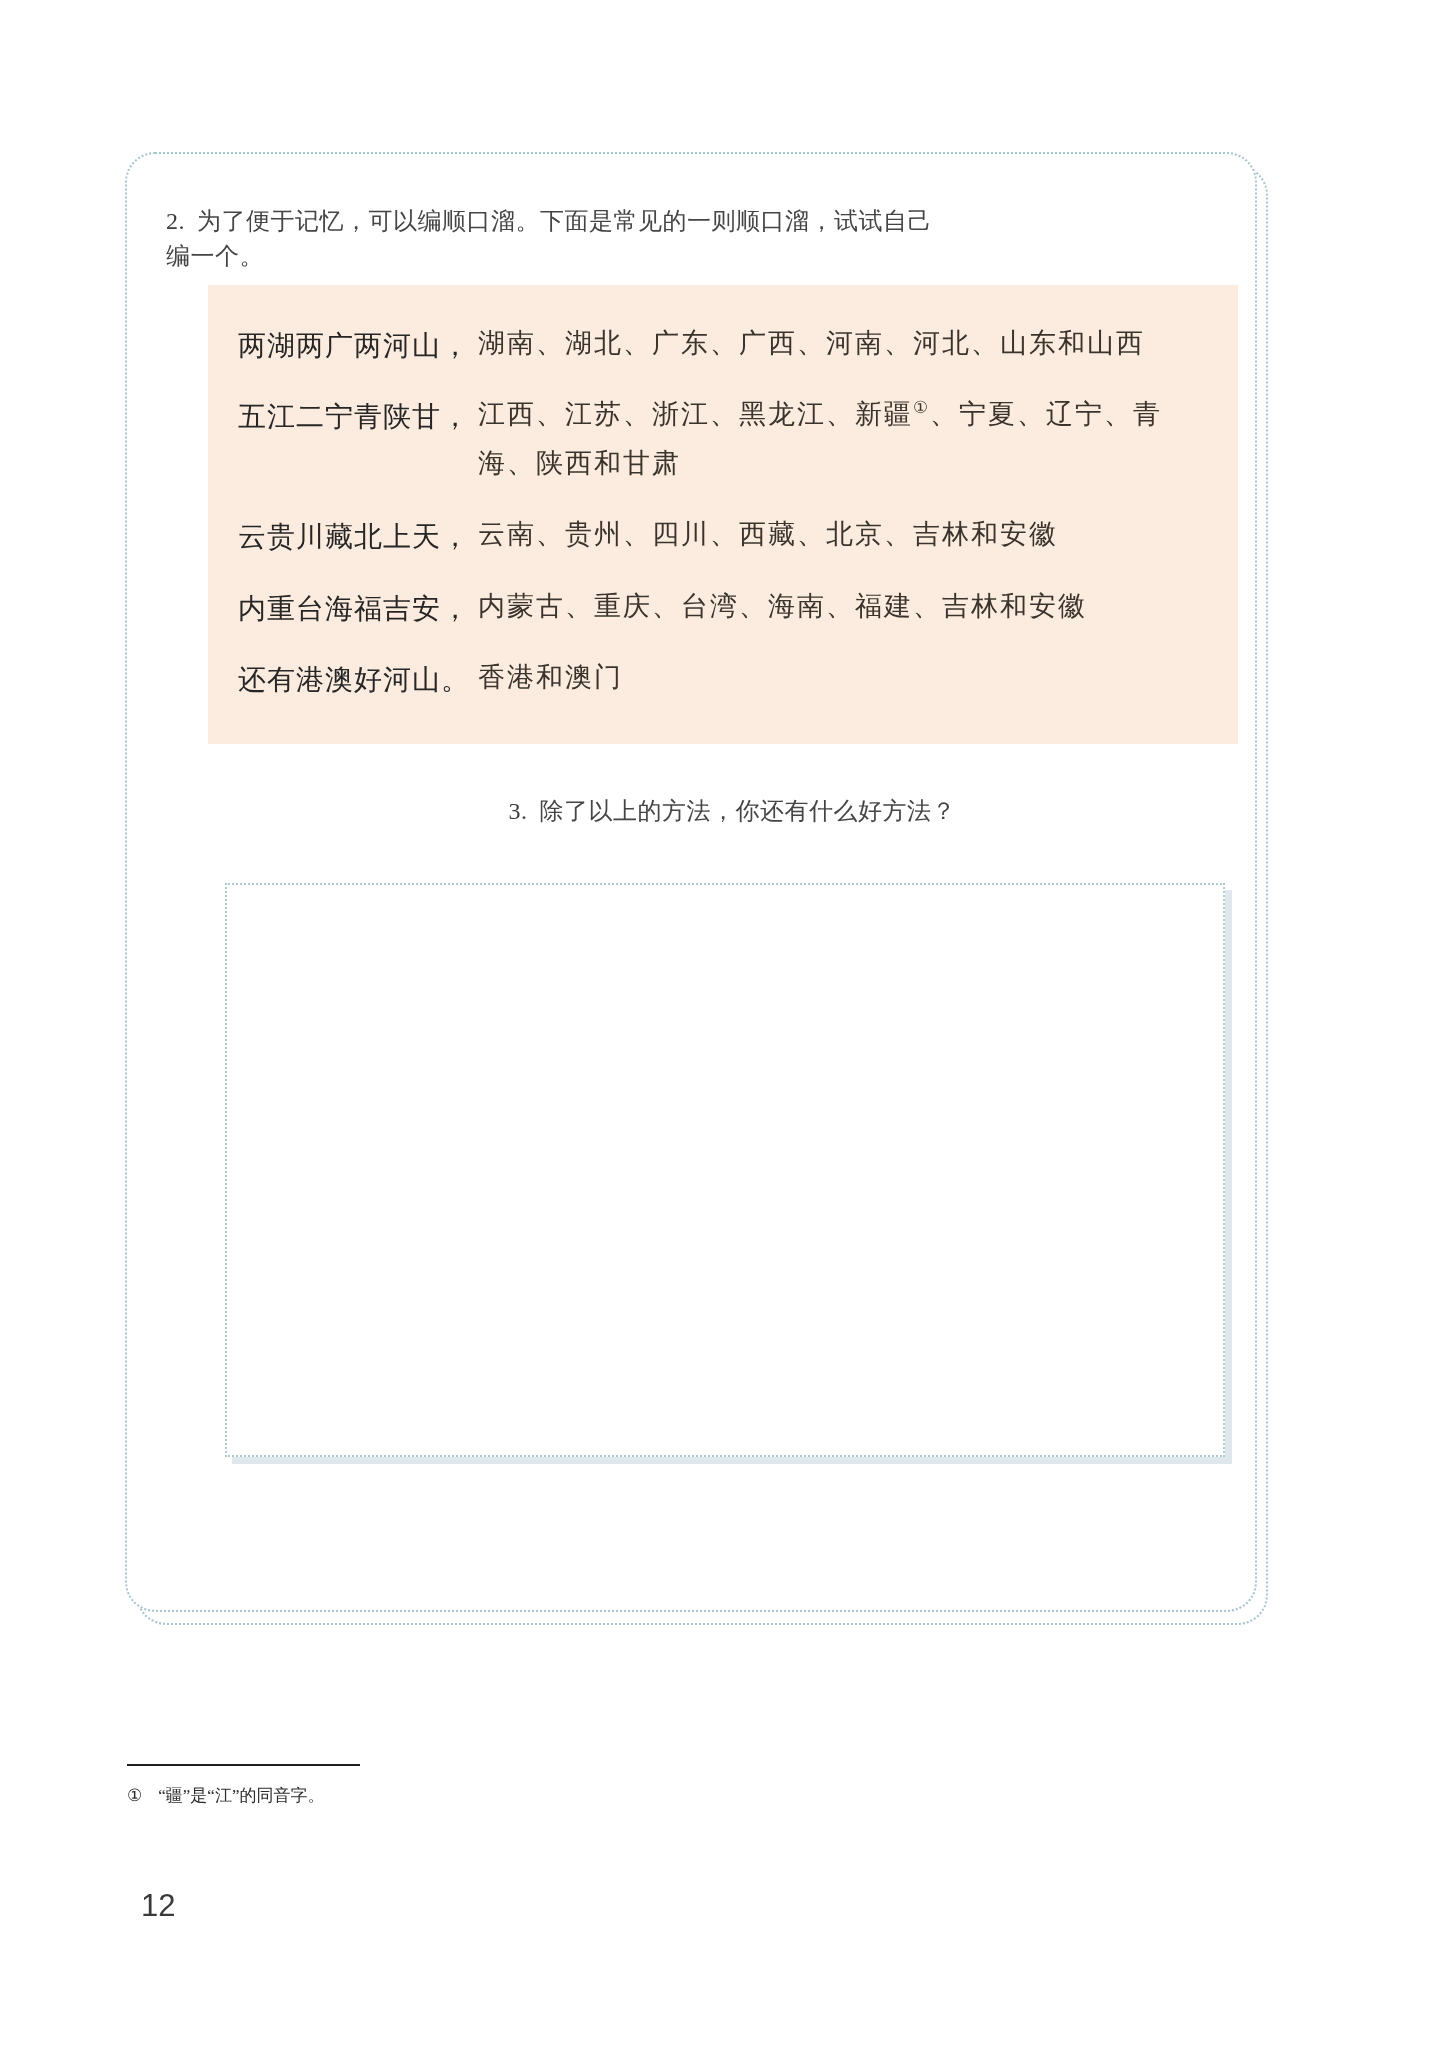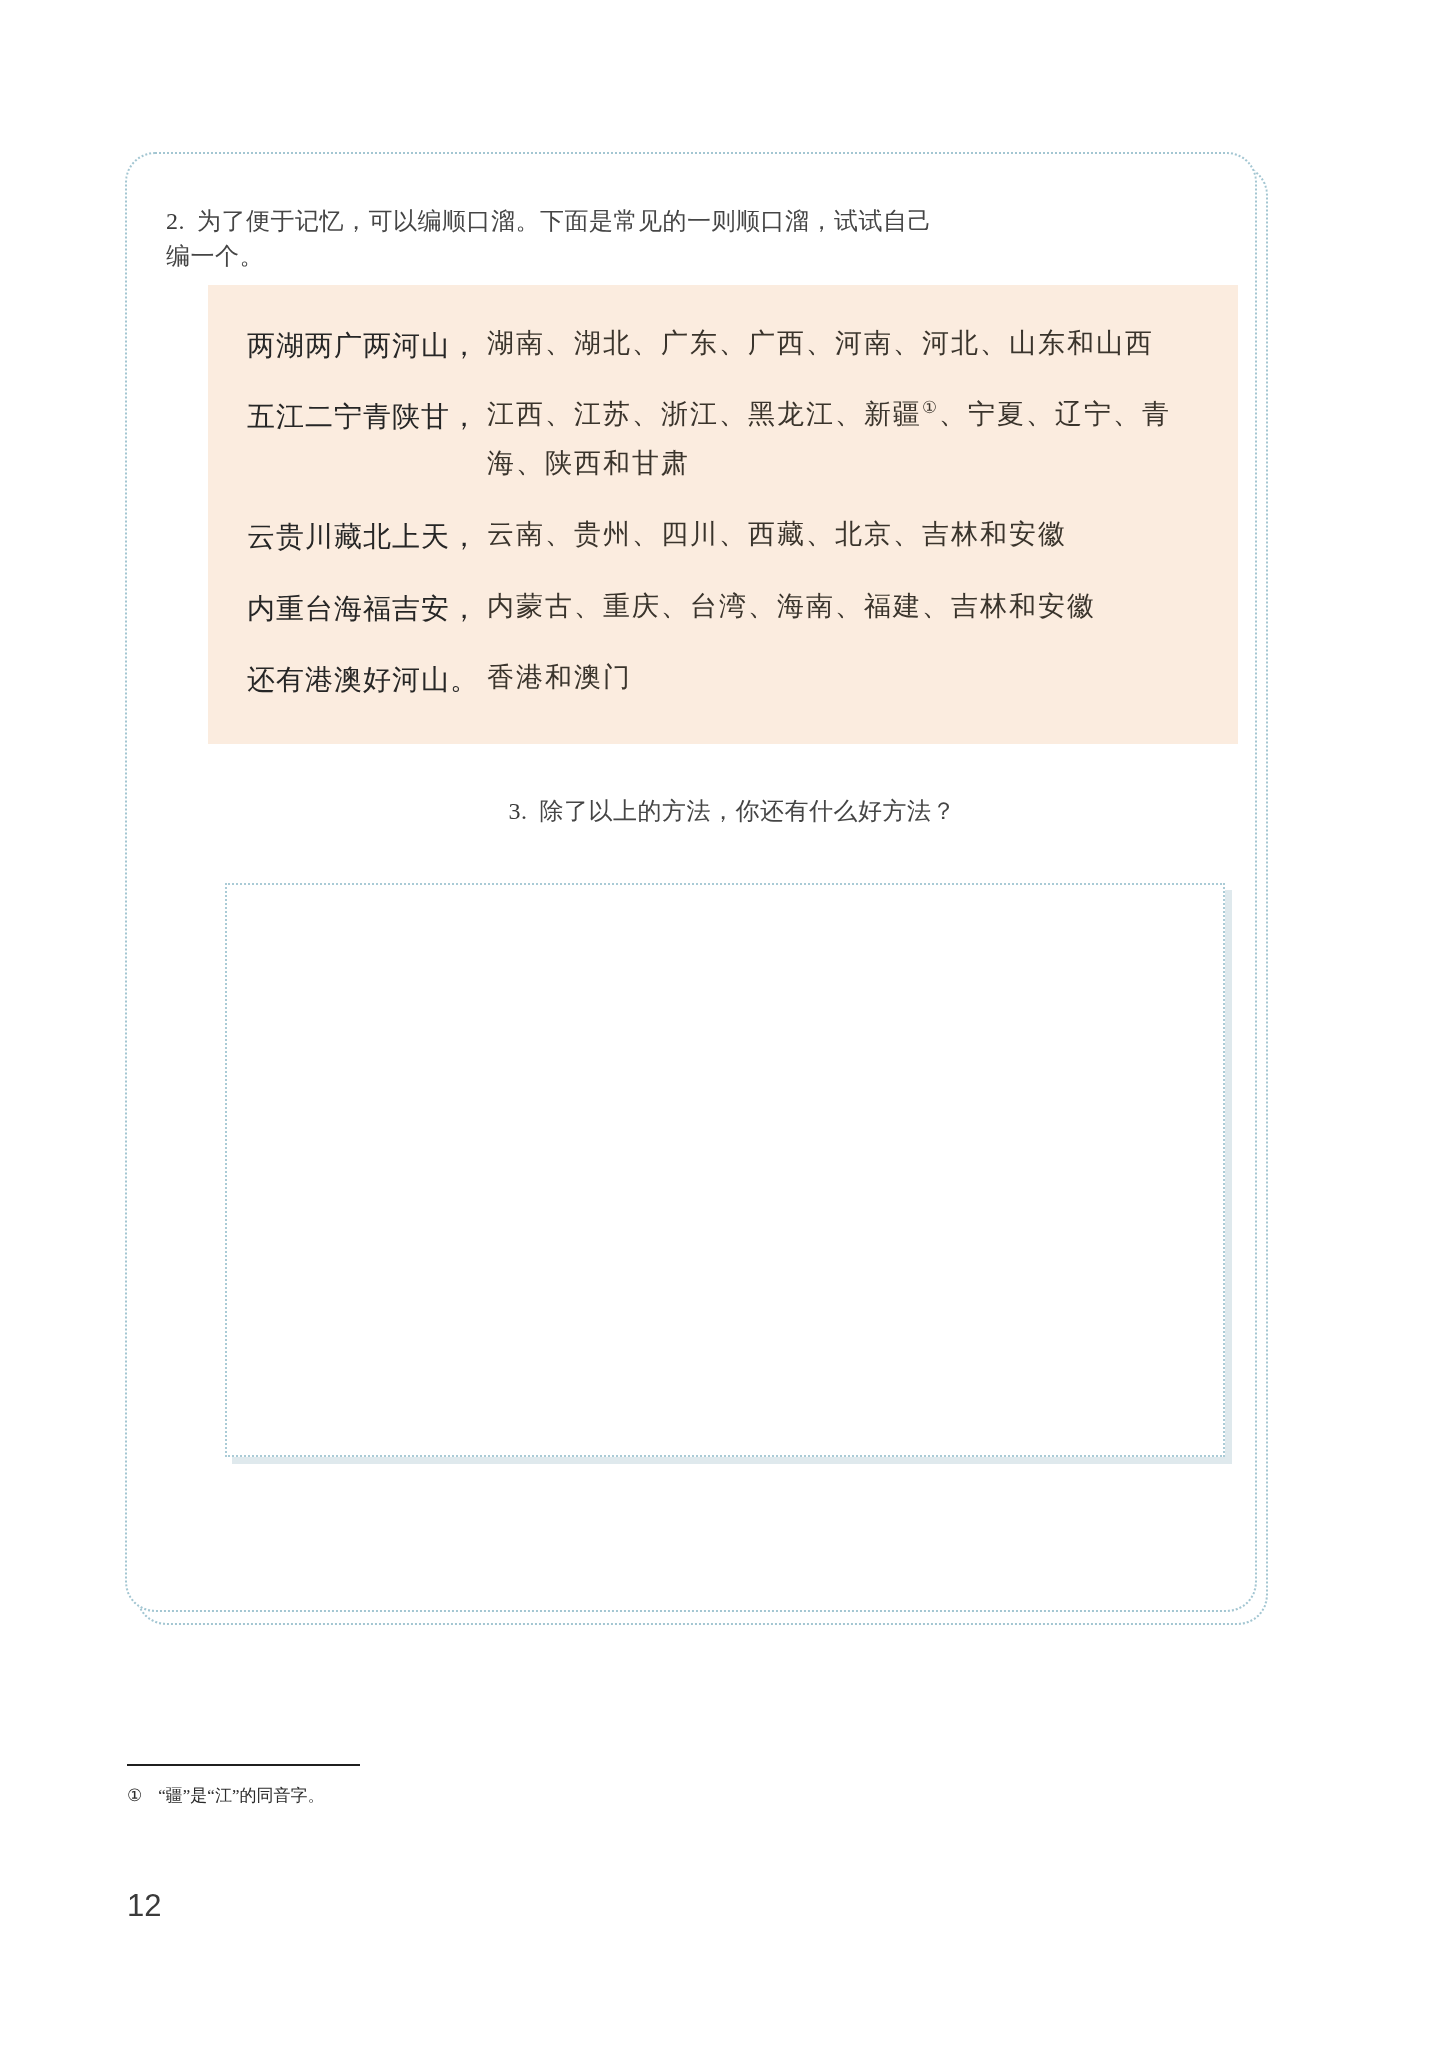--- a/index.html
+++ b/index.html
@@ -50,21 +50,21 @@
     width: 1030px;
     min-height: 372px;
     box-sizing: border-box;
     padding: 36px 30px 40px 30px;
     background: #fbecdf;
     z-index: 3;
     display: flex;
     flex-direction: column;
     row-gap: 22px;
   }
-  .jrow { display: flex; align-items: flex-start; margin-left: 9px; }
+  .jrow { display: flex; align-items: flex-start; }
   .jleft {
     flex: 0 0 240px;
     font-size: 28px;
     line-height: 1.75;
     color: #262626;
     letter-spacing: 1px;
   }
   .jright {
     flex: 1 1 auto;
     max-width: 724px;
@@ -98,21 +98,21 @@
   .footnote {
     position: absolute; left: 127px; top: 1784px;
     font-family: "Liberation Serif", "DejaVu Serif", serif;
     font-size: 17px;
     color: #2b2b2b;
     z-index: 3;
   }
   .footnote .fn-marker { margin-right: 16px; }
 
   .page-footer {
-    position: absolute; left: 127px; top: 1888px;
+    position: absolute; left: 141px; top: 1888px;
     display: flex; align-items: baseline;
     z-index: 3;
   }
   .page-num {
     font-size: 31px;
     color: #3a3a3a;
     margin-right: 38px;
   }
   .chapter-title {
     font-family: "Liberation Serif", "DejaVu Serif", serif;

